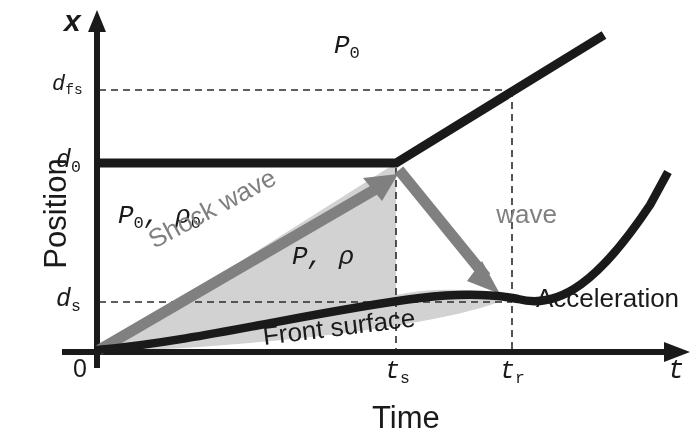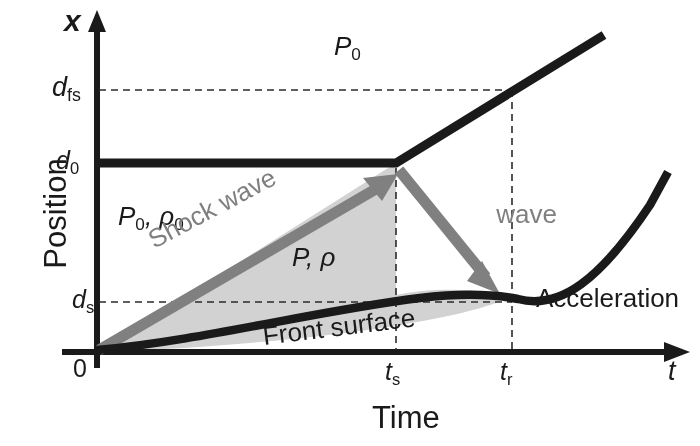--- a/index.html
+++ b/index.html
@@ -32,21 +32,21 @@
   }
   .gray-lbl { color: #808080; }
 
   
   .math {
     font-family: "Liberation Sans", sans-serif;
     font-style: italic;
     font-weight: bold;
   }
   .mathn {
-    font-family: Liberation Sans, sans-serif;
+    font-family: Liberation Mono, monospace;
     font-style: italic;
     font-weight: normal;
     text-align: center;
   }
   .sub {
     font-style: normal;
     font-size: 0.66em;
     vertical-align: baseline;
     position: relative;
     top: 0.30em;
@@ -58,23 +58,23 @@
   #axis-label-t  { left: 668px; top: 358px; font-size: 27px; }
   #axis-title-position {
     left: -40px; top: 198px;
     width: 190px; text-align: center;
     font-size: 31px;
     transform: rotate(-90deg);
     transform-origin: 50% 50%;
   }
   #axis-title-time { left: 372px; top: 402px; font-size: 31px; }
 
-  #tick-dfs { left: 52px;  top: 74px;  font-size: 27px; }
+  #tick-dfs { left: 52px;  top: 74px;  font-size: 22px; }
   #tick-d0  { left: 56px;  top: 148px; font-size: 25px; }
-  #tick-ds  { left: 72px;  top: 287px; font-size: 25px; }
+  #tick-ds  { left: 56px;  top: 287px; font-size: 25px; }
   #tick-zero{ left: 73px;  top: 356px; font-size: 25px; }
   #tick-ts  { left: 385px; top: 359px; font-size: 25px; }
   #tick-tr  { left: 500px; top: 359px; font-size: 25px; }
 
   #label-p0-top    { left: 334px; top: 33px;  font-size: 26px; }
   #label-p0-rho0   { left: 118px; top: 203px; font-size: 26px; }
   #label-p-rho     { left: 292px; top: 244px; font-size: 26px; }
 
   #label-rear-surface  { left: 113px; top: 135px; font-size: 26px; }
   #label-acceleration  { left: 536px; top: 285px; font-size: 26px; }

